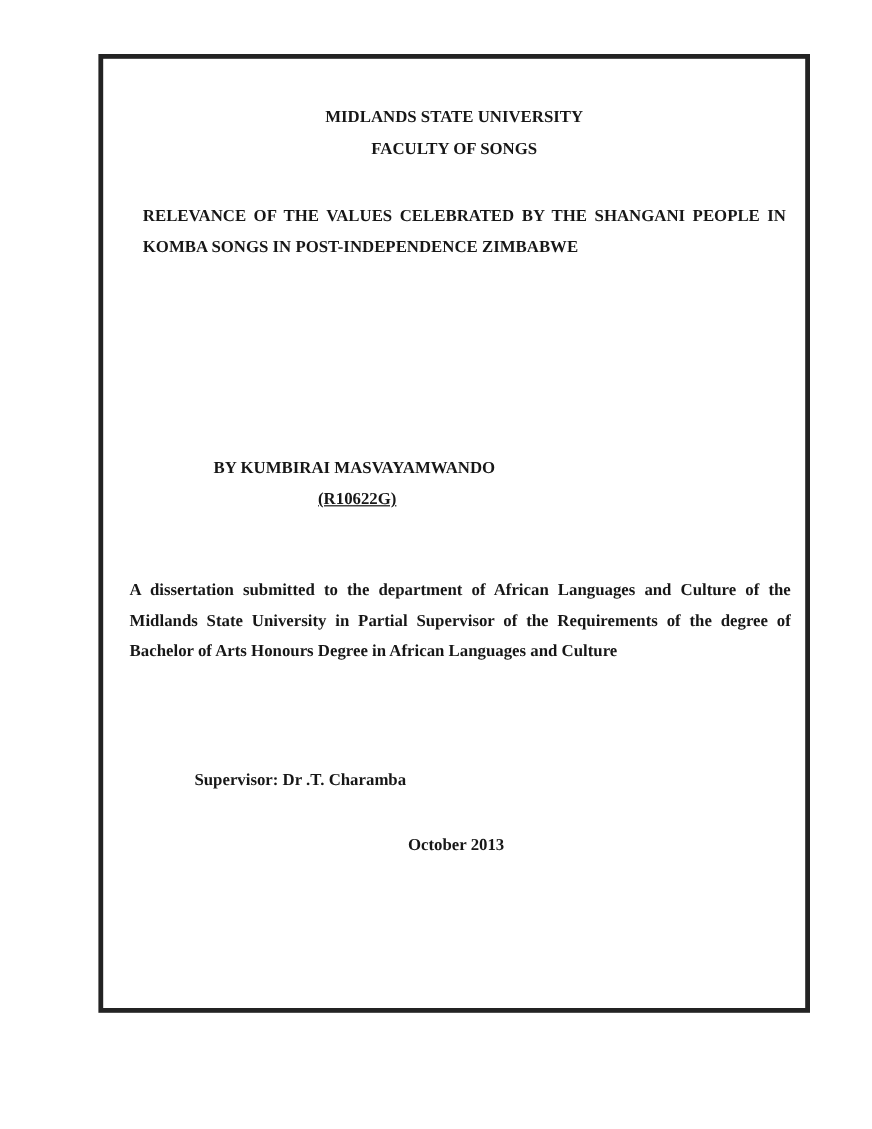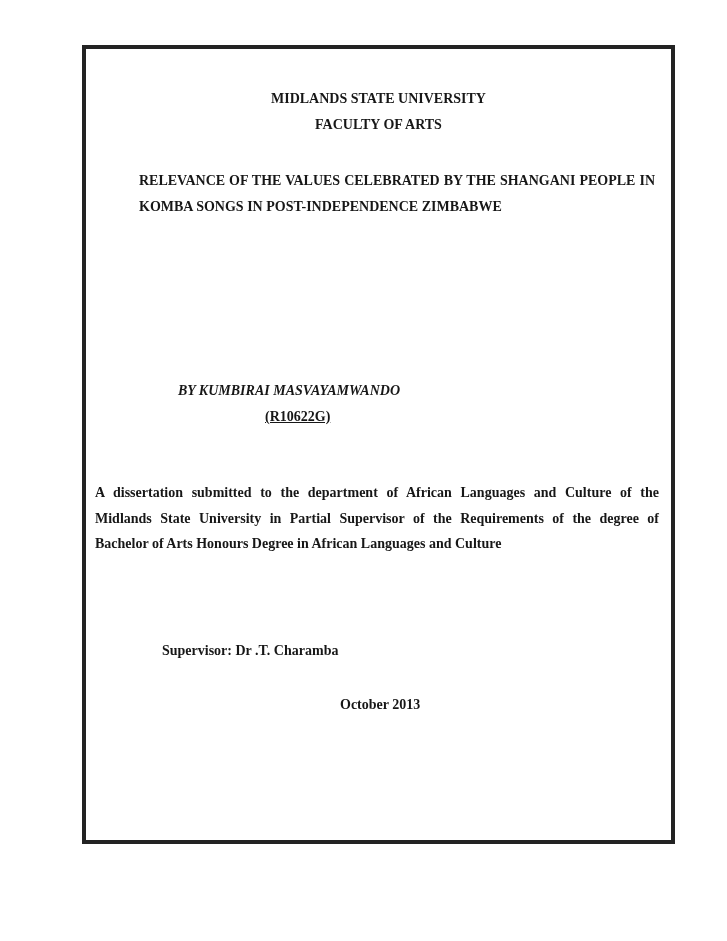--- a/index.html
+++ b/index.html
@@ -19,52 +19,52 @@
     top: 45px;
     width: 593px;
     height: 799px;
     box-sizing: border-box;
     border: 4px solid #232323;
     font-size: 14px;
     line-height: 26px;
     overflow: hidden;
   }
   .header { margin-top: 37px; text-align: center; }
-  .title  { margin: 30px 16px 0 53px; }
+  .title  { margin: 30px 16px 0 33px; }
   .jline  { text-align: justify; text-align-last: justify; }
-  .byline { margin-top: 158px; margin-left: 92px; font-style: italic; }
+  .byline { margin-top: 158px; margin-left: 92px; }
   .regnum { margin-left: 179px; text-decoration: underline; }
   .logo   { margin-top: 14px; margin-left: 219px; height: 54px; }
   .logo-inner {
     display: inline-flex;
     align-items: flex-end;
     transform: scaleX(0.78);
     transform-origin: left bottom;
     font-family: "DejaVu Serif", serif;
     font-weight: bold;
     font-size: 46px;
     line-height: 50px;
     letter-spacing: -1px;
     color: #2d2d2d;
     white-space: nowrap;
   }
   .logo-inner svg { margin: 0 2px 3px 2px; flex: 0 0 auto; }
-  .statement { margin: 50px 12px 0 9px; line-height: 25.5px; }
+  .statement { margin: 50px 12px 0 22px; line-height: 25.5px; }
   .supervisor { margin-top: 81px; margin-left: 76px; }
   .date { margin-top: 28px; margin-left: 254px; }
 </style>
 </head>
 <body>
 
 <div class="page">
   <div class="frame">
 
     <div class="header">
       <div>MIDLANDS STATE UNIVERSITY</div>
-      <div>FACULTY OF ARTS</div>
+      <div>FACULTY OF SONGS</div>
     </div>
 
     <div class="title">
       <div class="jline">RELEVANCE OF THE VALUES CELEBRATED BY THE SHANGANI PEOPLE IN</div>
       <div>KOMBA SONGS IN POST-INDEPENDENCE ZIMBABWE</div>
     </div>
 
     <div class="byline">BY KUMBIRAI MASVAYAMWANDO</div>
     <div class="regnum">(R10622G)</div>
 

